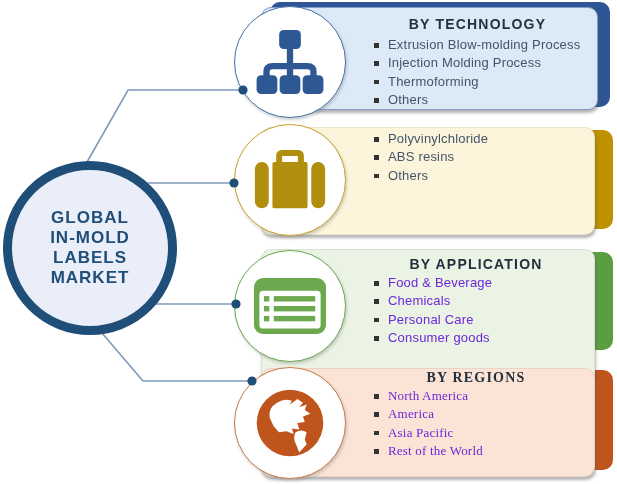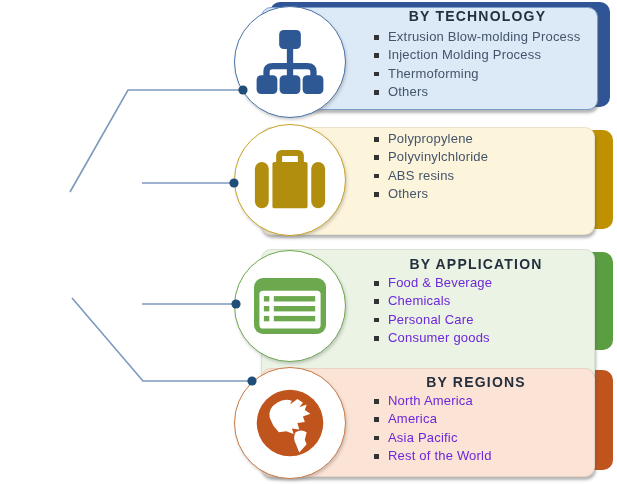--- a/index.html
+++ b/index.html
@@ -26,24 +26,24 @@
   .plate1{left:270px;top:2px;width:340px;height:105px;background:#2F5597;}
   .plate2{left:300px;top:130px;width:313px;height:99px;background:#BF9000;}
   .plate3{left:300px;top:252px;width:313px;height:98px;background:#5B9E42;}
   .plate4{left:300px;top:370px;width:313px;height:100px;background:#C0541D;}
 
   
   .card{
     border-radius:10px;z-index:1;box-sizing:border-box;
     box-shadow:1px 3px 3px rgba(90,90,90,0.45);
   }
-  .card1{left:261px;top:7px;width:337px;height:103px;background:#DCE9F7;border:1px solid #7E9CC9;padding-top:0;}
+  .card1{left:261px;top:7px;width:337px;height:103px;background:#DCE9F7;border:1px solid #7E9CC9;padding-top:8px;}
   .card2{left:261px;top:127px;width:334px;height:108px;background:#FCF4DB;border:1px solid rgba(0,0,0,0.07);padding-top:1px;}
   .card3{left:261px;top:249px;width:334px;height:135px;background:#EAF3E4;border:1px solid rgba(0,0,0,0.07);padding-top:6px;}
-  .card4{left:261px;top:368px;width:334px;height:109px;background:#FBE3D5;border:1px solid rgba(0,0,0,0.07);padding-top:5px;}
+  .card4{left:261px;top:368px;width:334px;height:109px;background:#FBE3D5;border:1px solid rgba(0,0,0,0.07);font-family:Liberation Serif, serif;}
 
   .card h3{
     margin:0;padding-left:96px;text-align:center;
     font-size:14px;line-height:17px;font-weight:bold;letter-spacing:1.2px;color:#24303E;
   }
   .card ul{list-style:none;margin:1px 0 0 0;padding:0;}
   .card1 ul{margin-top:3px;}
   .card li{
     position:relative;padding-left:126px;font-size:13px;line-height:18.4px;
     letter-spacing:0.2px;white-space:nowrap;
@@ -73,39 +73,46 @@
 
   <svg class="layer lines-layer" width="617" height="484">
     <g stroke="#7E99BC" stroke-width="1.6" fill="none">
       <path d="M243,90 H128 L70,192"></path>
       <path d="M234,183 H142"></path>
       <path d="M236,304 H142"></path>
       <path d="M252,381 H143 L72,298"></path>
     </g>
   </svg>
 
+  <div class="abs center-circle">
+    <div class="center-title">
+      <div>GLOBAL</div>
+      <div>IN-MOLD</div>
+      <div>LABELS</div>
+      <div>MARKET</div>
+    </div>
+  </div>
 
   <div class="abs plate plate1"></div>
   <div class="abs plate plate2"></div>
   <div class="abs plate plate3"></div>
   <div class="abs plate plate4"></div>
 
   <div class="abs card card1">
     <h3>BY TECHNOLOGY</h3>
     <ul>
       <li><span class="bullet"></span><span>Extrusion Blow-molding Process</span></li>
       <li><span class="bullet"></span><span>Injection Molding Process</span></li>
       <li><span class="bullet"></span><span>Thermoforming</span></li>
       <li><span class="bullet"></span><span>Others</span></li>
     </ul>
   </div>
 
   <div class="abs card card2">
     <ul>
-      <li><span class="bullet"></span><span>Polypropylene</span></li>
       <li><span class="bullet"></span><span>Polyvinylchloride</span></li>
       <li><span class="bullet"></span><span>ABS resins</span></li>
       <li><span class="bullet"></span><span>Others</span></li>
     </ul>
   </div>
 
   <div class="abs card card3">
     <h3>BY APPLICATION</h3>
     <ul>
       <li><span class="bullet"></span><span>Food &amp; Beverage</span></li>

